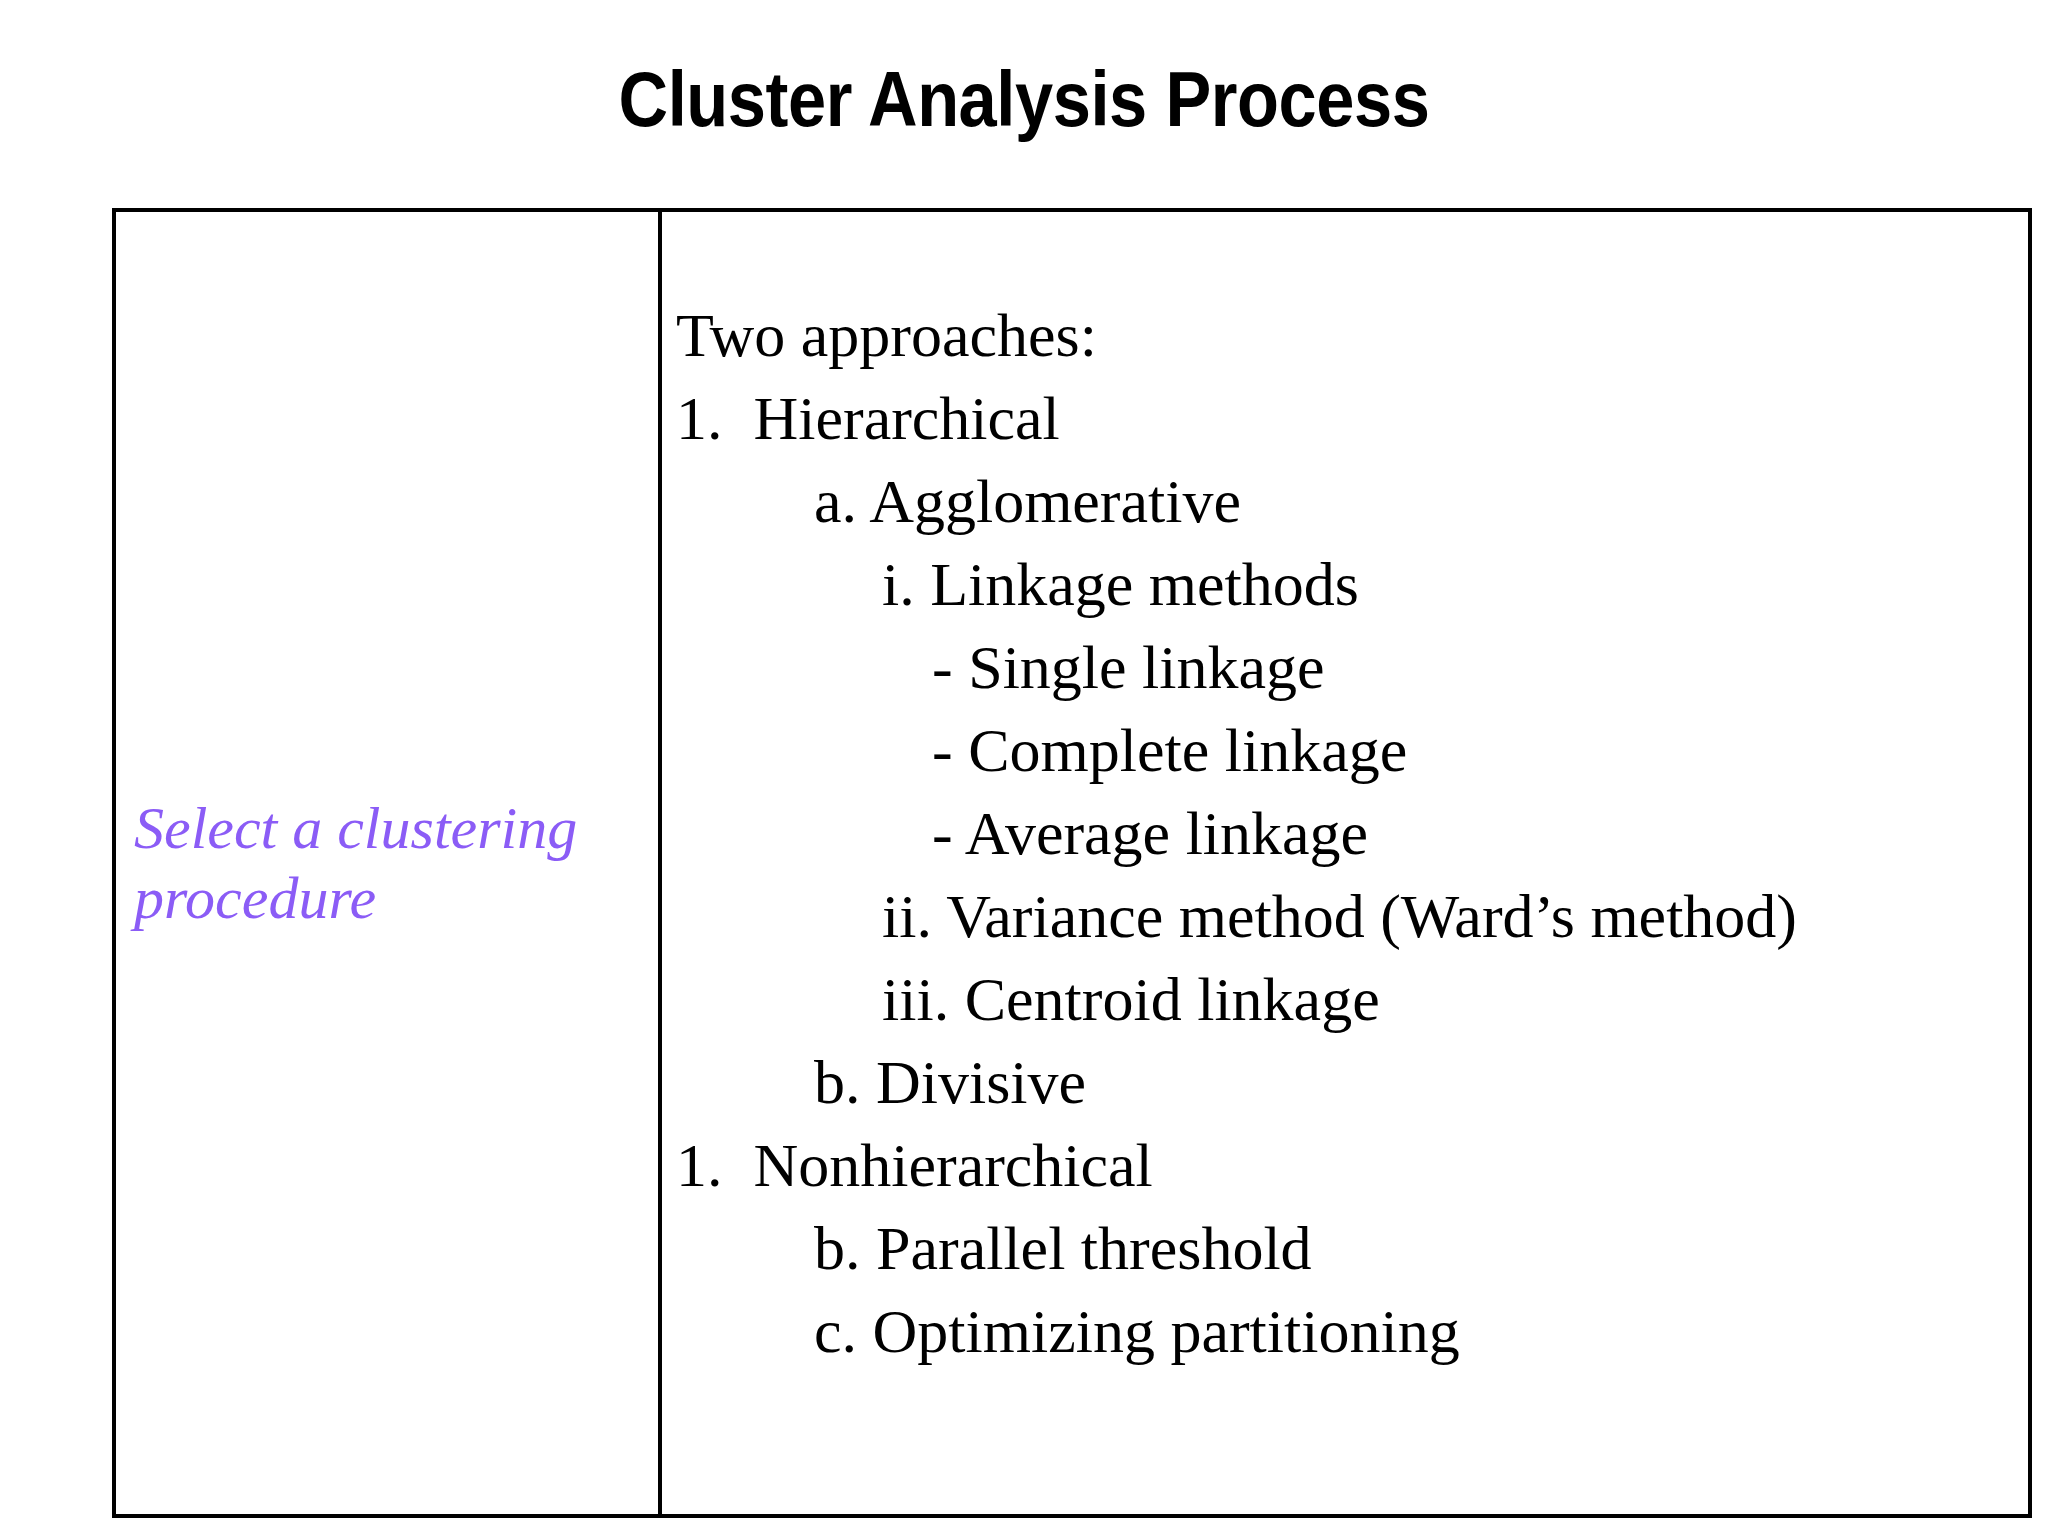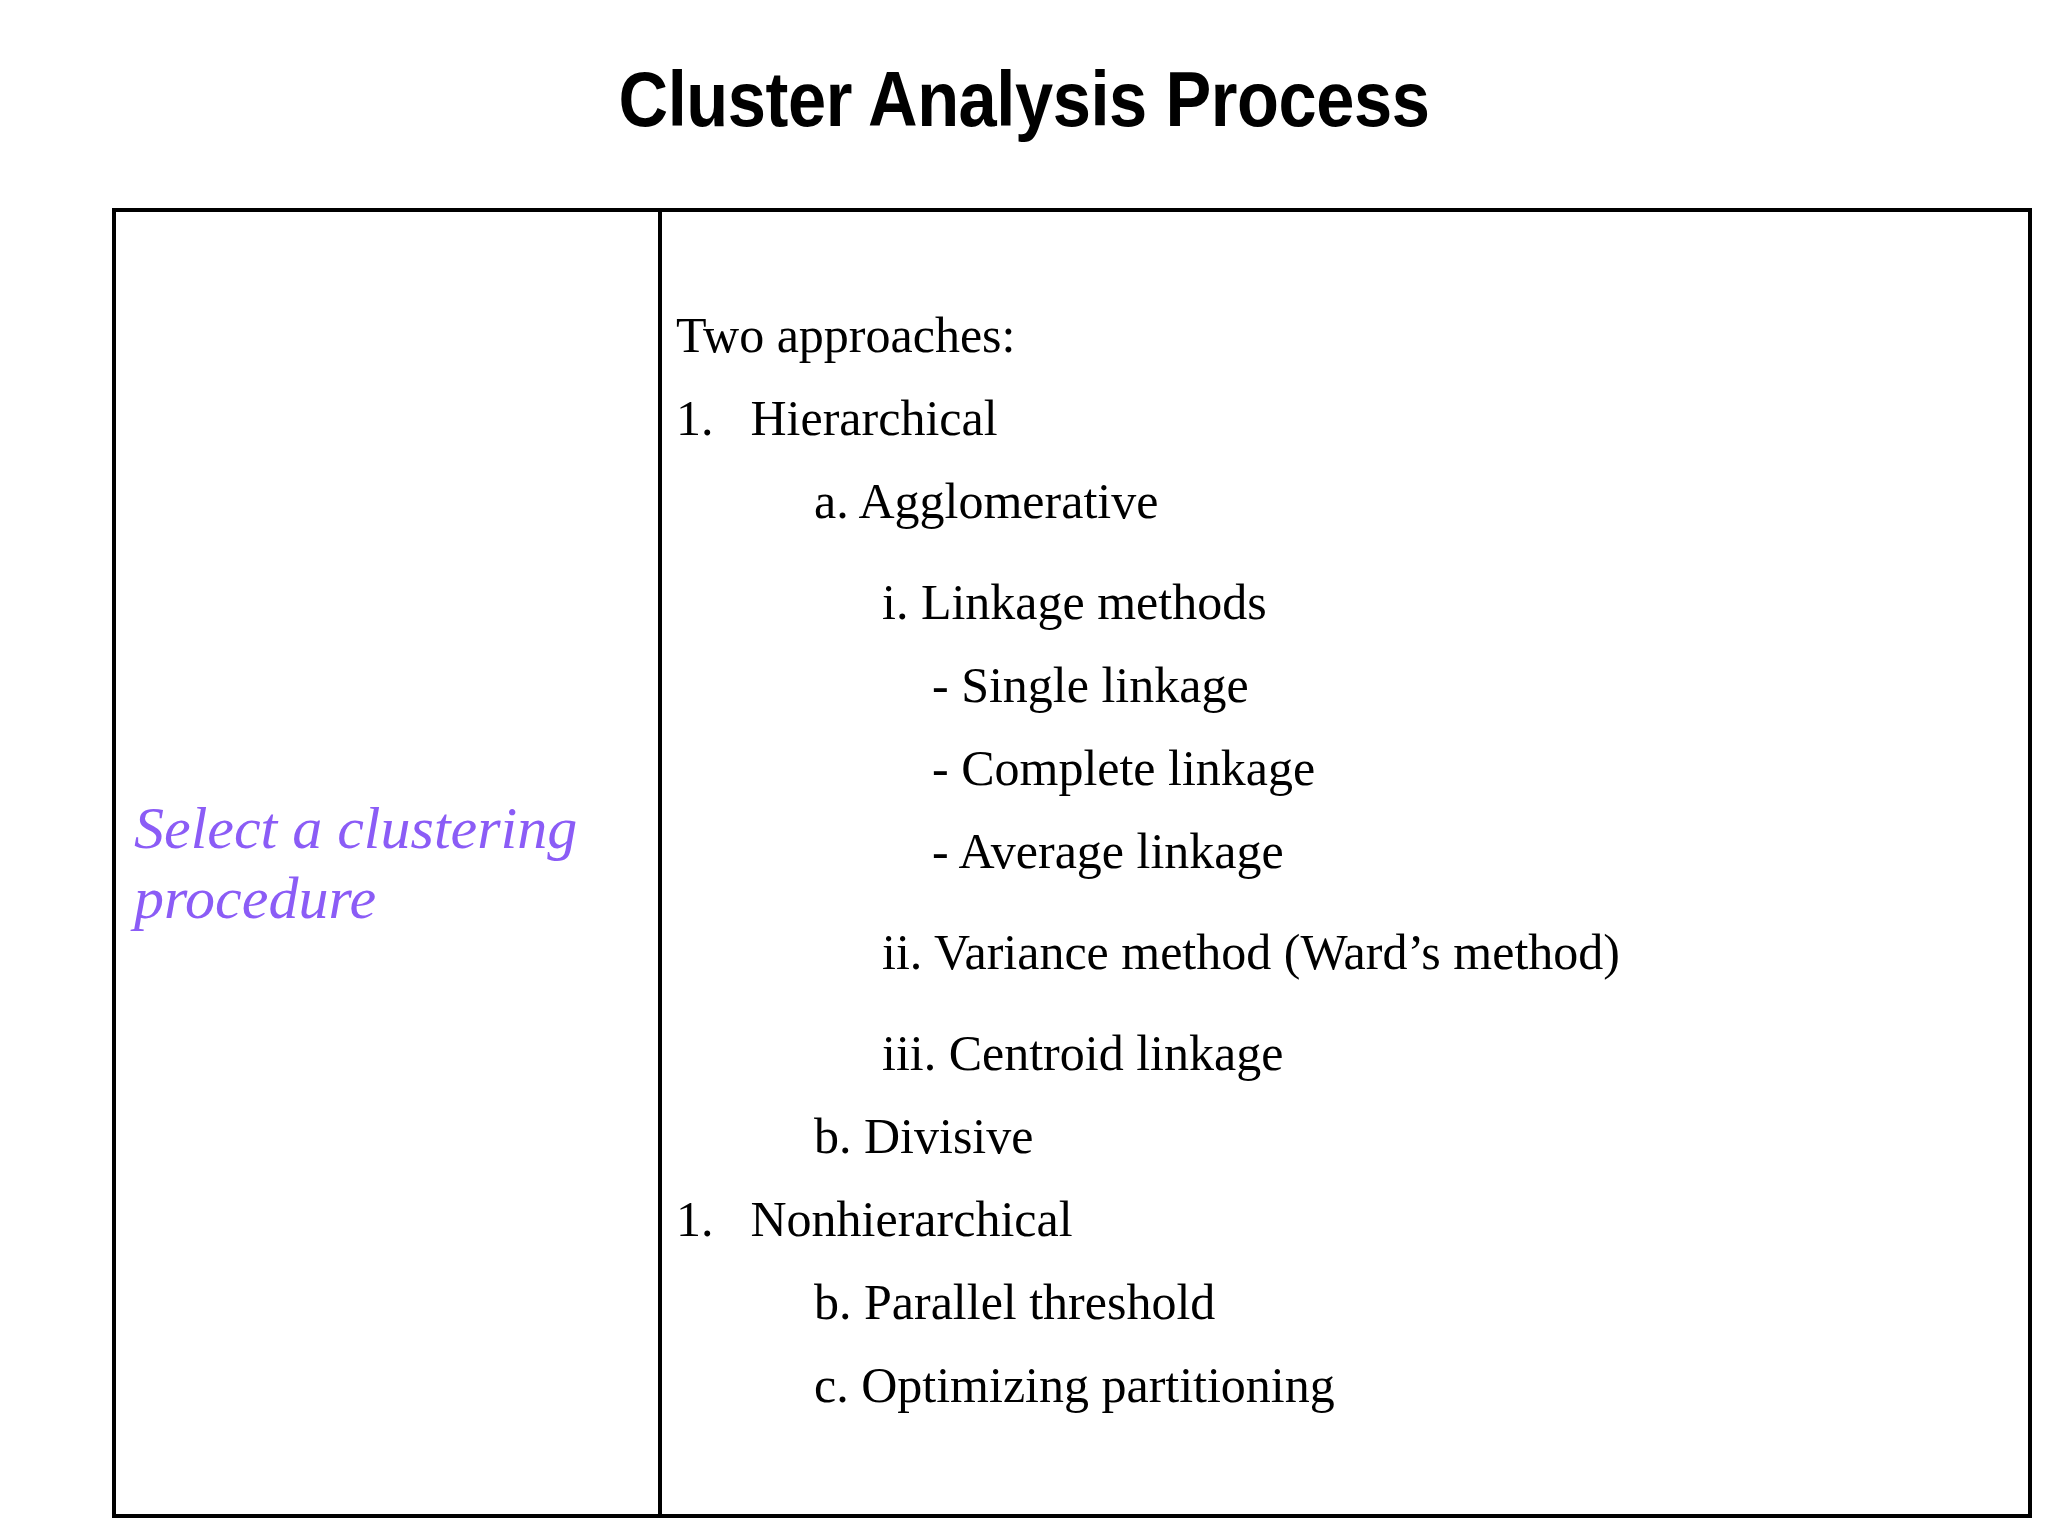--- a/index.html
+++ b/index.html
@@ -64,29 +64,29 @@
     line-height: 1.17;
     color: #8b5cf6;
   }
   .cell-detail {
     flex: 1 1 auto;
     box-sizing: border-box;
     padding: 82px 0 0 14px;
     overflow: hidden;
   }
   .detail-line {
-    font-size: 50px;
+    font-size: 62px;
     line-height: 83px;
     white-space: nowrap;
     color: #000000;
   }
   .lvl-0  { padding-left: 0px;   }
   .lvl-1  { padding-left: 0px;   }
   .lvl-2  { padding-left: 138px; }
-  .lvl-3  { padding-left: 206px; margin-top: 18px; }
+  .lvl-3  { padding-left: 206px; }
   .lvl-4  { padding-left: 256px; }
   .marker {
     display: inline-block;
     min-width: 0;
   }
   .marker-num {
     display: inline-block;
     width: 62px;
   }
 </style>

